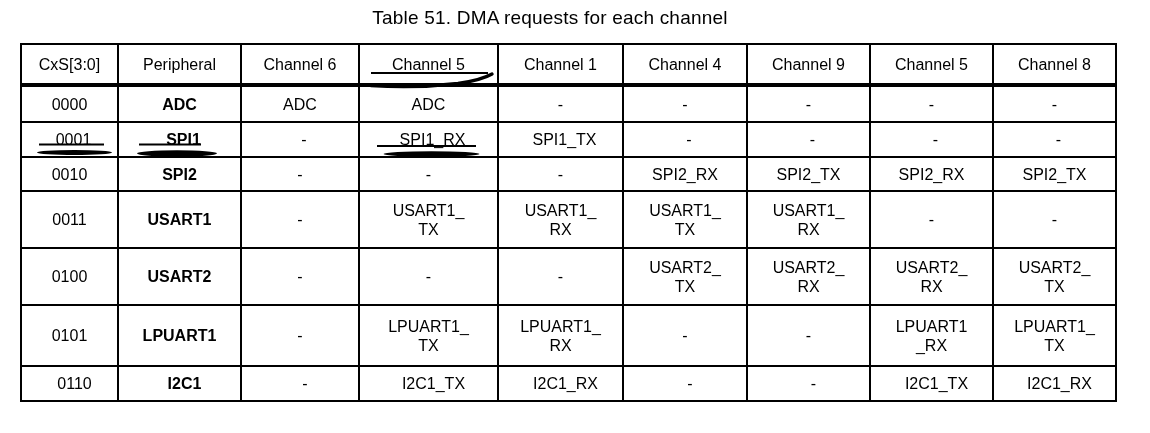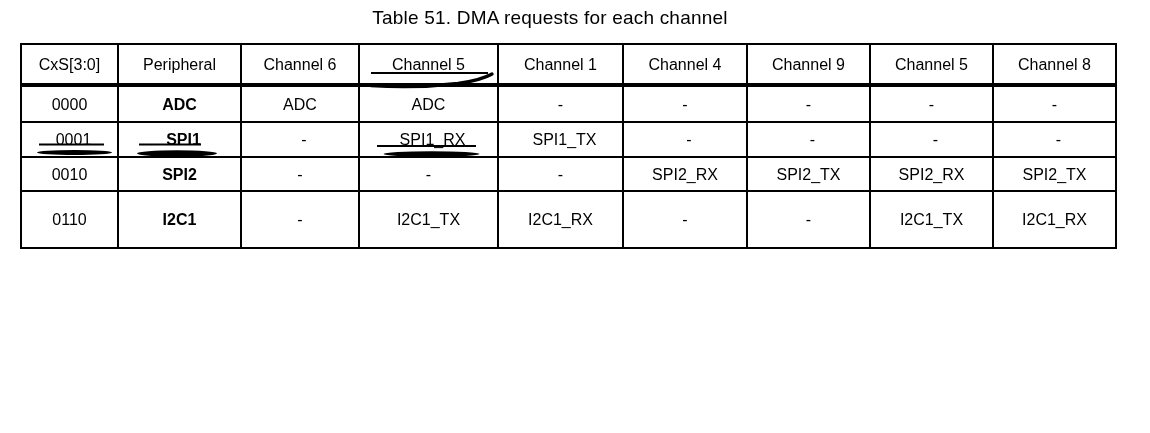--- a/index.html
+++ b/index.html
@@ -126,20 +126,65 @@
         <td class="peripheral">SPI2</td>
         <td>-</td>
         <td>-</td>
         <td>-</td>
         <td>SPI2_RX</td>
         <td>SPI2_TX</td>
         <td>SPI2_RX</td>
         <td>SPI2_TX</td>
       </tr>
       <tr>
+        <td>0011</td>
+        <td class="peripheral">USART1</td>
+        <td>-</td>
+        <td>USART1_
+TX</td>
+        <td>USART1_
+RX</td>
+        <td>USART1_
+TX</td>
+        <td>USART1_
+RX</td>
+        <td>-</td>
+        <td>-</td>
+      </tr>
+      <tr>
+        <td>0100</td>
+        <td class="peripheral">USART2</td>
+        <td>-</td>
+        <td>-</td>
+        <td>-</td>
+        <td>USART2_
+TX</td>
+        <td>USART2_
+RX</td>
+        <td>USART2_
+RX</td>
+        <td>USART2_
+TX</td>
+      </tr>
+      <tr>
+        <td>0101</td>
+        <td class="peripheral">LPUART1</td>
+        <td>-</td>
+        <td>LPUART1_
+TX</td>
+        <td>LPUART1_
+RX</td>
+        <td>-</td>
+        <td>-</td>
+        <td>LPUART1
+_RX</td>
+        <td>LPUART1_
+TX</td>
+      </tr>
+      <tr>
         <td>0110</td>
         <td class="peripheral">I2C1</td>
         <td>-</td>
         <td>I2C1_TX</td>
         <td>I2C1_RX</td>
         <td>-</td>
         <td>-</td>
         <td>I2C1_TX</td>
         <td>I2C1_RX</td>
       </tr>

